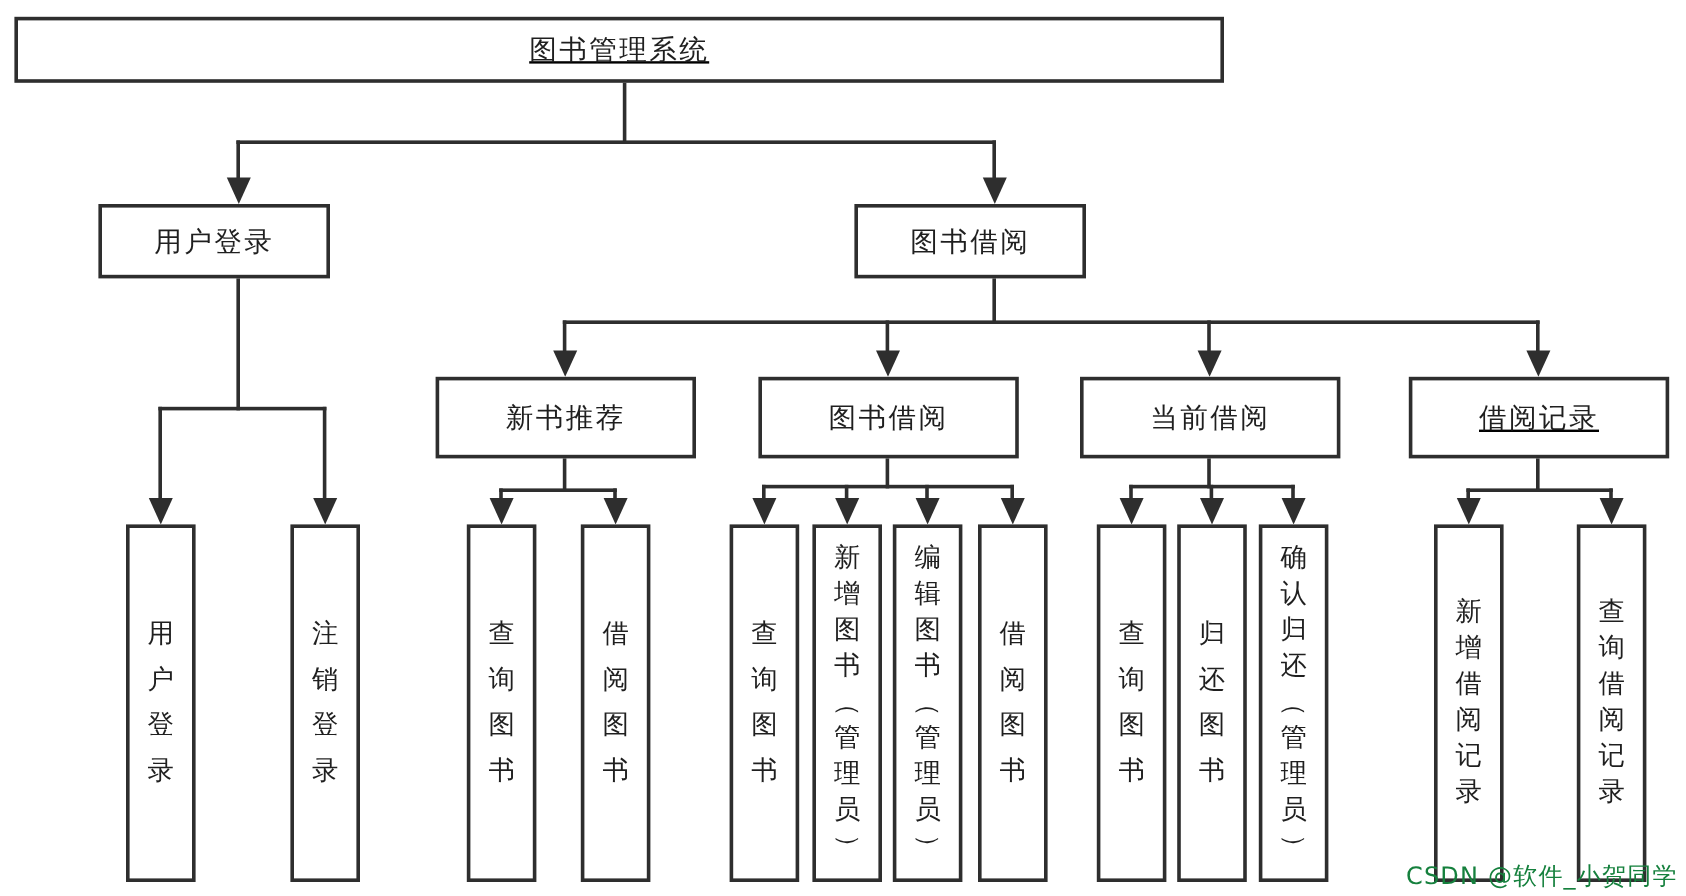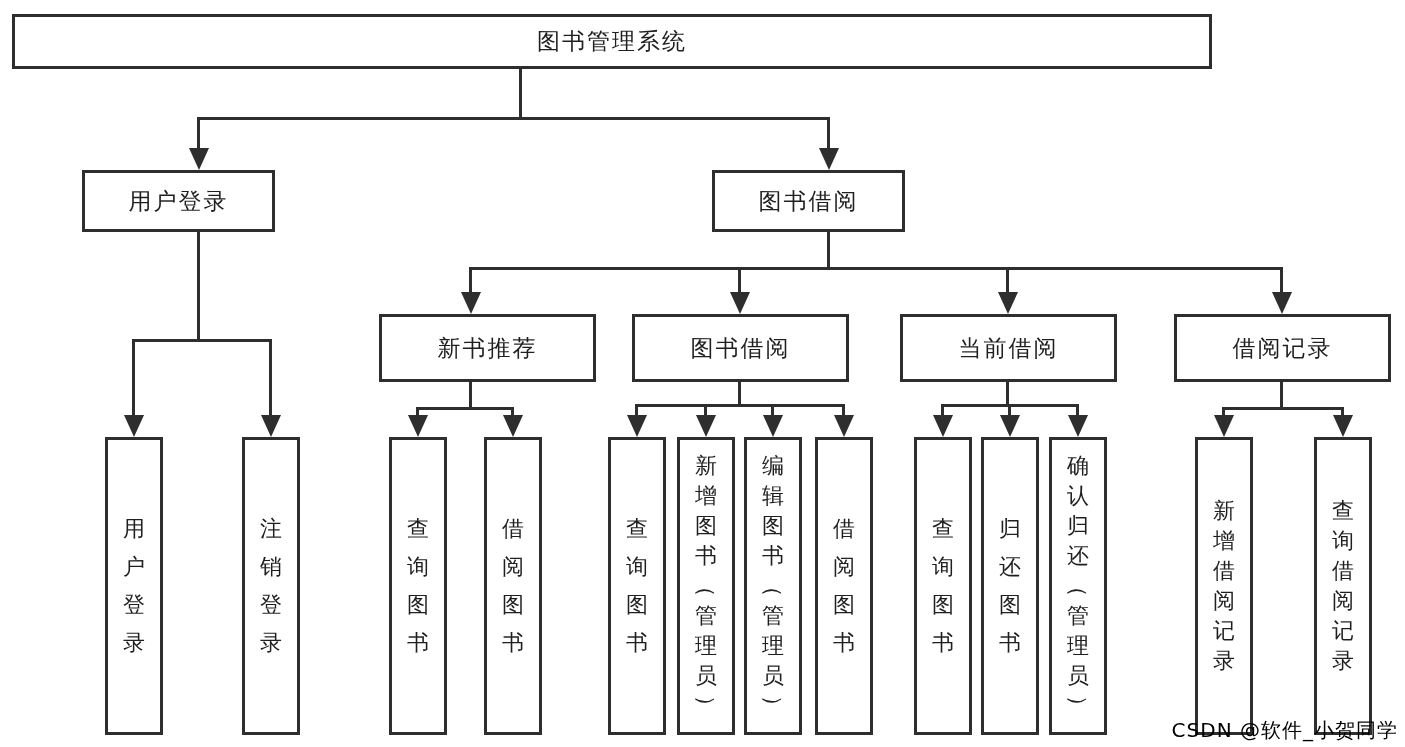--- a/index.html
+++ b/index.html
@@ -14,21 +14,21 @@
   .box{
     position:absolute;
     box-sizing:border-box;
     border:3px solid #2e2e2e;
     background:#ffffff;
     display:flex;align-items:center;justify-content:center;
   }
   .hlabel{
     font-size:23px;color:#1f1f1f;letter-spacing:2px;white-space:nowrap;
   }
-  .root-box{left:12px;top:14px;width:1200px;height:55px;}
+  .root-box{left:12px;top:14px;width:1008px;height:55px;text-decoration:underline;}
   .l2box{top:170px;width:193px;height:62px;}
   .l3box{top:314px;width:217px;height:68px;}
   .leaf{top:437px;width:58px;height:298px;}
   
   .vtext{
     display:flex;flex-direction:column;align-items:center;justify-content:center;
     width:100%;height:100%;font-size:22px;color:#1f1f1f;
   }
   .vtext.loose span{line-height:38px;}
   .vtext.tight span{line-height:30px;}
@@ -38,21 +38,21 @@
   .hline{position:absolute;height:3px;background:#2e2e2e;}
   .vline{position:absolute;width:3px;background:#2e2e2e;}
   .arrow{
     position:absolute;width:0;height:0;
     border-left:10px solid transparent;
     border-right:10px solid transparent;
     border-top:22px solid #2e2e2e;
   }
   .watermark{
     position:absolute;right:7px;bottom:3px;
-    font-size:20px;color:#000000;letter-spacing:1px;white-space:nowrap;
+    font-size:20px;color:#15803d;letter-spacing:1px;white-space:nowrap;
   }
 </style>
 </head>
 <body>
 
 <div class="canvas">
 
   <div class="box root-box">
     <span class="hlabel">图书管理系统</span>
   </div>
@@ -82,30 +82,30 @@
   <div class="hline" style="left:469px;top:267px;width:814px;"></div>
   <div class="vline" style="left:469px;top:267px;height:28px;"></div>
   <div class="vline" style="left:738px;top:267px;height:28px;"></div>
   <div class="vline" style="left:1006px;top:267px;height:28px;"></div>
   <div class="vline" style="left:1280px;top:267px;height:28px;"></div>
   <div class="arrow" style="left:461px;top:292px;"></div>
   <div class="arrow" style="left:730px;top:292px;"></div>
   <div class="arrow" style="left:998px;top:292px;"></div>
   <div class="arrow" style="left:1272px;top:292px;"></div>
 
-  <div class="box l3box" style="left:379px;">
+  <div class="box l3box" style="left:363px;">
     <span class="hlabel">新书推荐</span>
   </div>
   <div class="box l3box" style="left:900px;">
     <span class="hlabel">当前借阅</span>
   </div>
   <div class="box l3box" style="left:632px;">
     <span class="hlabel">图书借阅</span>
   </div>
-  <div class="box l3box" style="left:1174px;">
+  <div class="box l3box" style="left:1174px;text-decoration:underline;">
     <span class="hlabel">借阅记录</span>
   </div>
 
   <div class="vline" style="left:469px;top:382px;height:28px;"></div>
   <div class="hline" style="left:416px;top:407px;width:98px;"></div>
   <div class="vline" style="left:416px;top:407px;height:11px;"></div>
   <div class="vline" style="left:511px;top:407px;height:11px;"></div>
   <div class="arrow" style="left:408px;top:415px;"></div>
   <div class="arrow" style="left:503px;top:415px;"></div>
 

